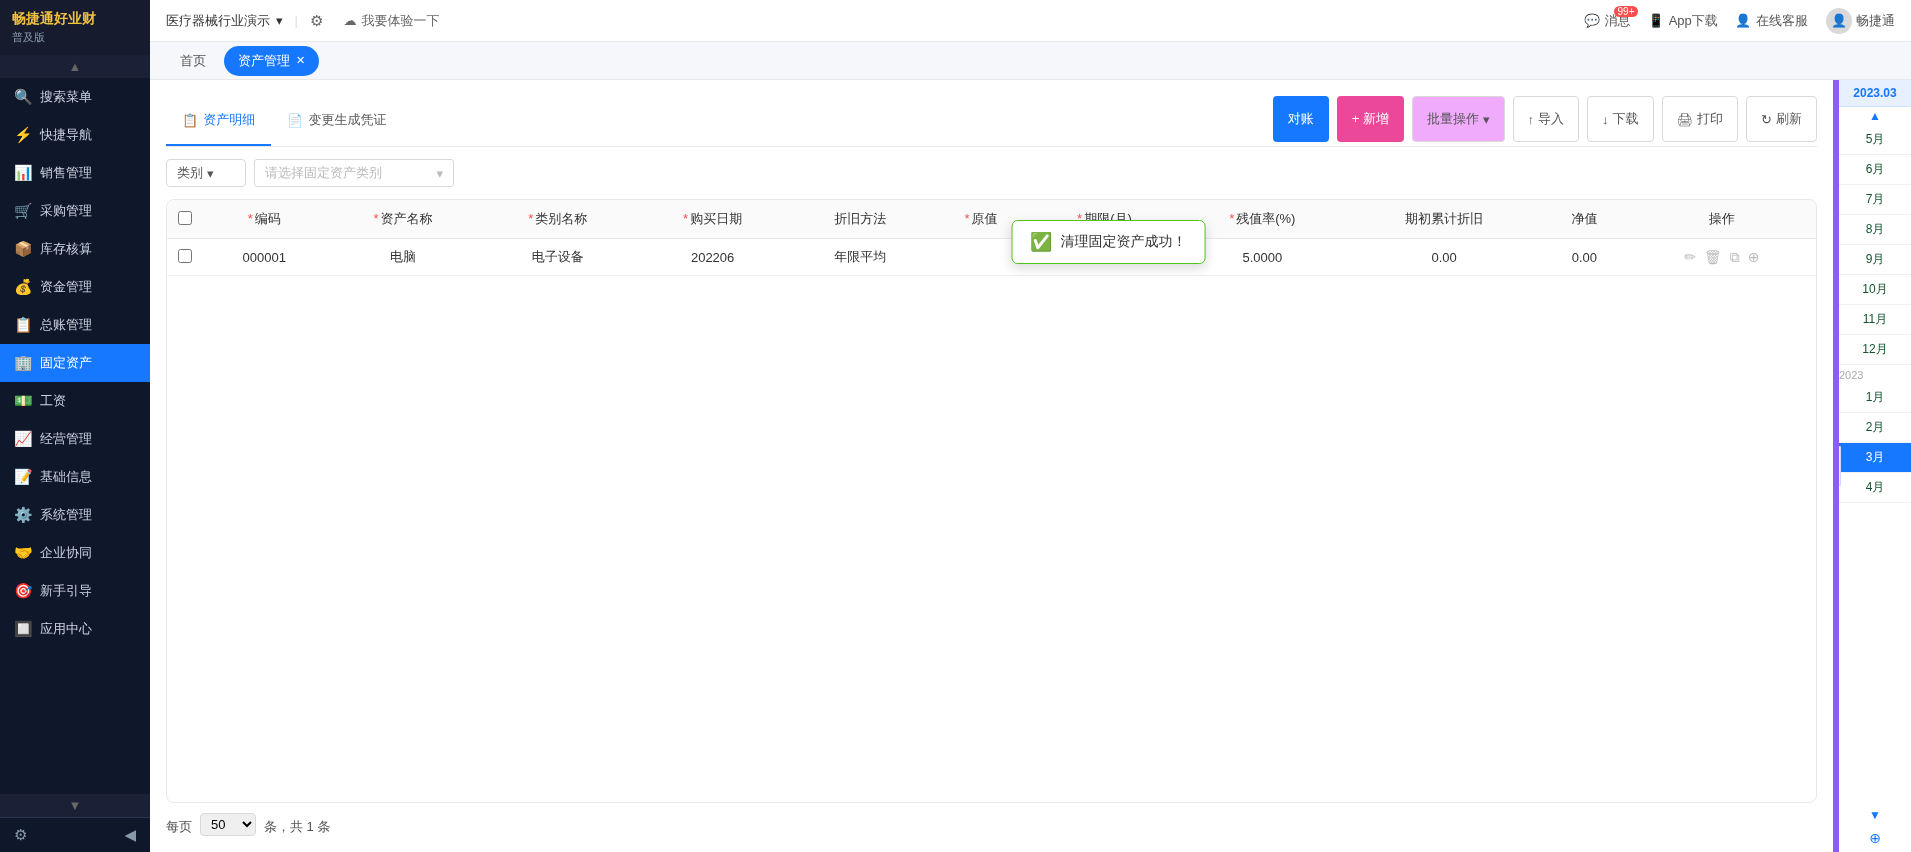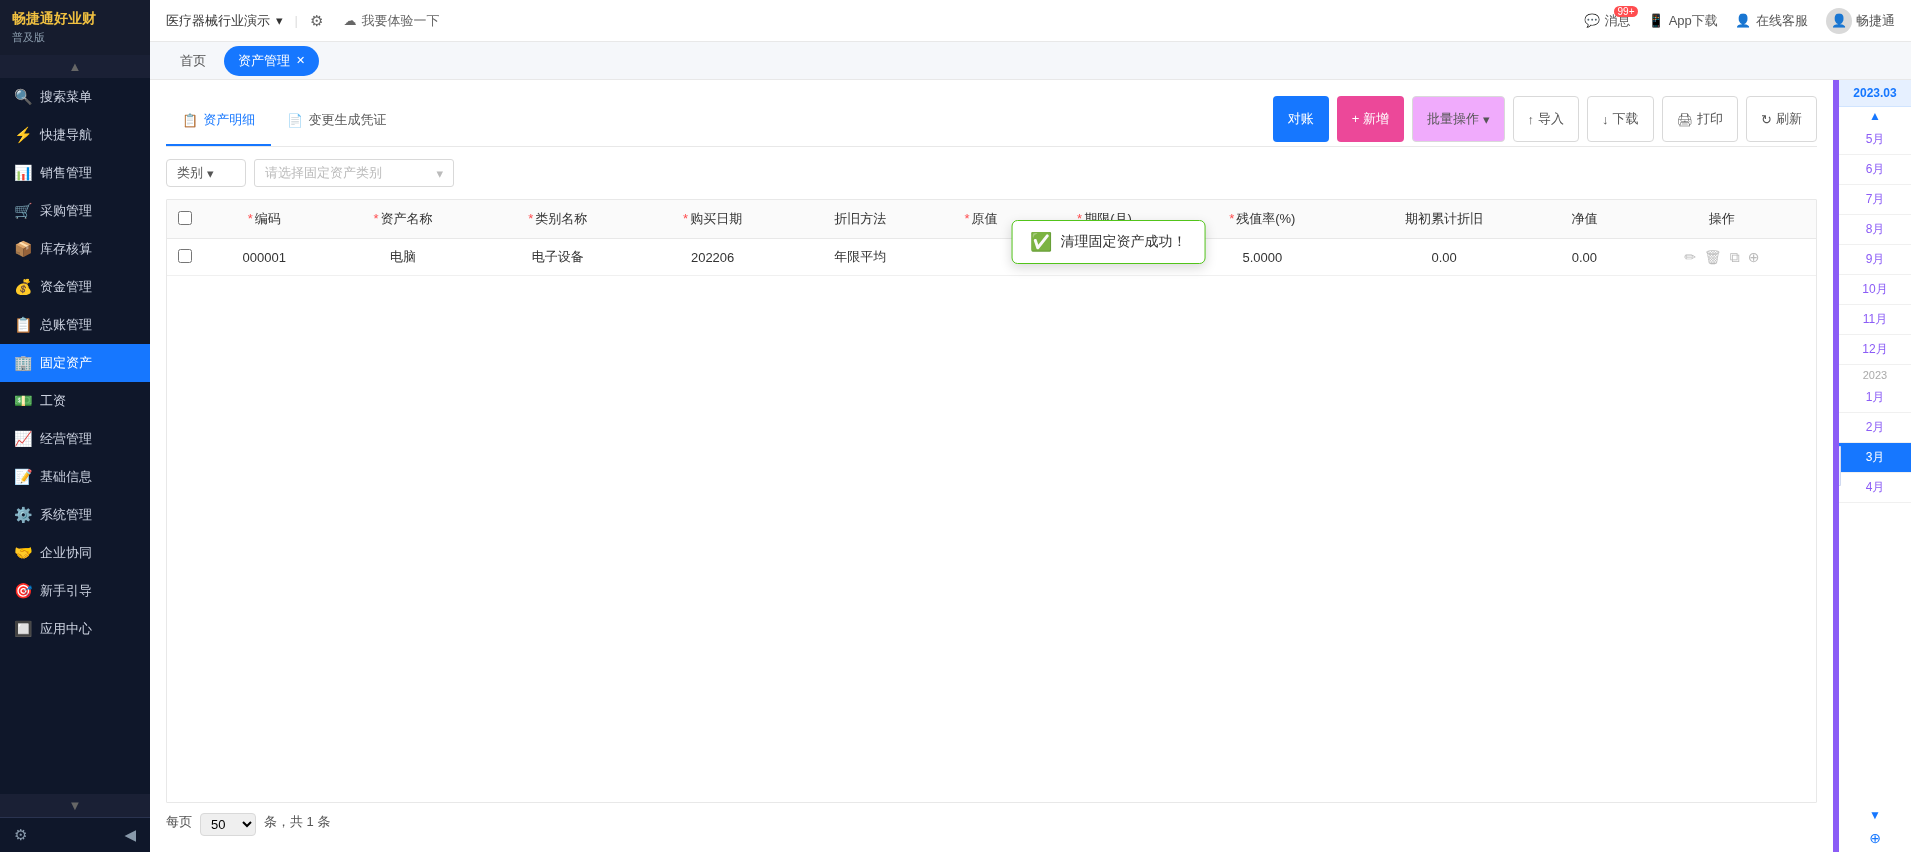--- a/index.html
+++ b/index.html
@@ -274,21 +274,21 @@
     .btn-batch {
       background: #f0abfc;
       color: #555;
       border: 1px solid #d9d9d9;
       display: flex;
       align-items: center;
       gap: 4px;
     }
 
     
-    .table-wrap { flex: 1; overflow: auto; border: 1px solid #e8e8e8; border-radius: 1px; }
+    .table-wrap { flex: 1; overflow: auto; border: 1px solid #e8e8e8; border-radius: 8px; }
     table { width: 100%; border-collapse: collapse; font-size: 13px; }
     thead tr { background: #fafafa; }
     th {
       padding: 10px 8px;
       text-align: center;
       color: #333;
       font-weight: 500;
       border-bottom: 1px solid #e8e8e8;
       white-space: nowrap;
     }
@@ -324,21 +324,21 @@
       z-index: 100;
       top: 220px;
       left: 50%;
       transform: translateX(-10%);
     }
     .toast-icon { color: #52c41a; font-size: 18px; }
 
     
     .pagination {
       display: flex;
-      align-items: flex-start;
+      align-items: flex-end;
       gap: 8px;
       padding: 10px 0 0 0;
       font-size: 13px;
       color: #555;
     }
     .page-select {
       border: 1px solid #d9d9d9;
       border-radius: 4px;
       padding: 2px 6px;
       font-size: 13px;
@@ -370,30 +370,29 @@
       font-size: 12px;
       cursor: pointer;
       padding: 2px 0;
     }
     .rp-months { flex: 1; overflow-y: auto; }
     .rp-months::-webkit-scrollbar { width: 0; }
     .rp-month {
       padding: 6px 4px;
       text-align: center;
       font-size: 12px;
-      color: #8b5cf6;
+      color: #14532d;
       cursor: pointer;
       border-bottom: 1px solid #f0f0f0;
     }
     .rp-month.current {
       background: #1677ff;
       color: #fff;
     }
     .rp-year-label {
-      text-align: center;
       font-size: 11px;
       color: #aaa;
       padding: 4px 0 2px;
     }
     .rp-expand-icon {
       position: absolute;
       left: -12px;
       top: 50%;
       transform: translateY(-50%);
       background: #e8f0fe;

